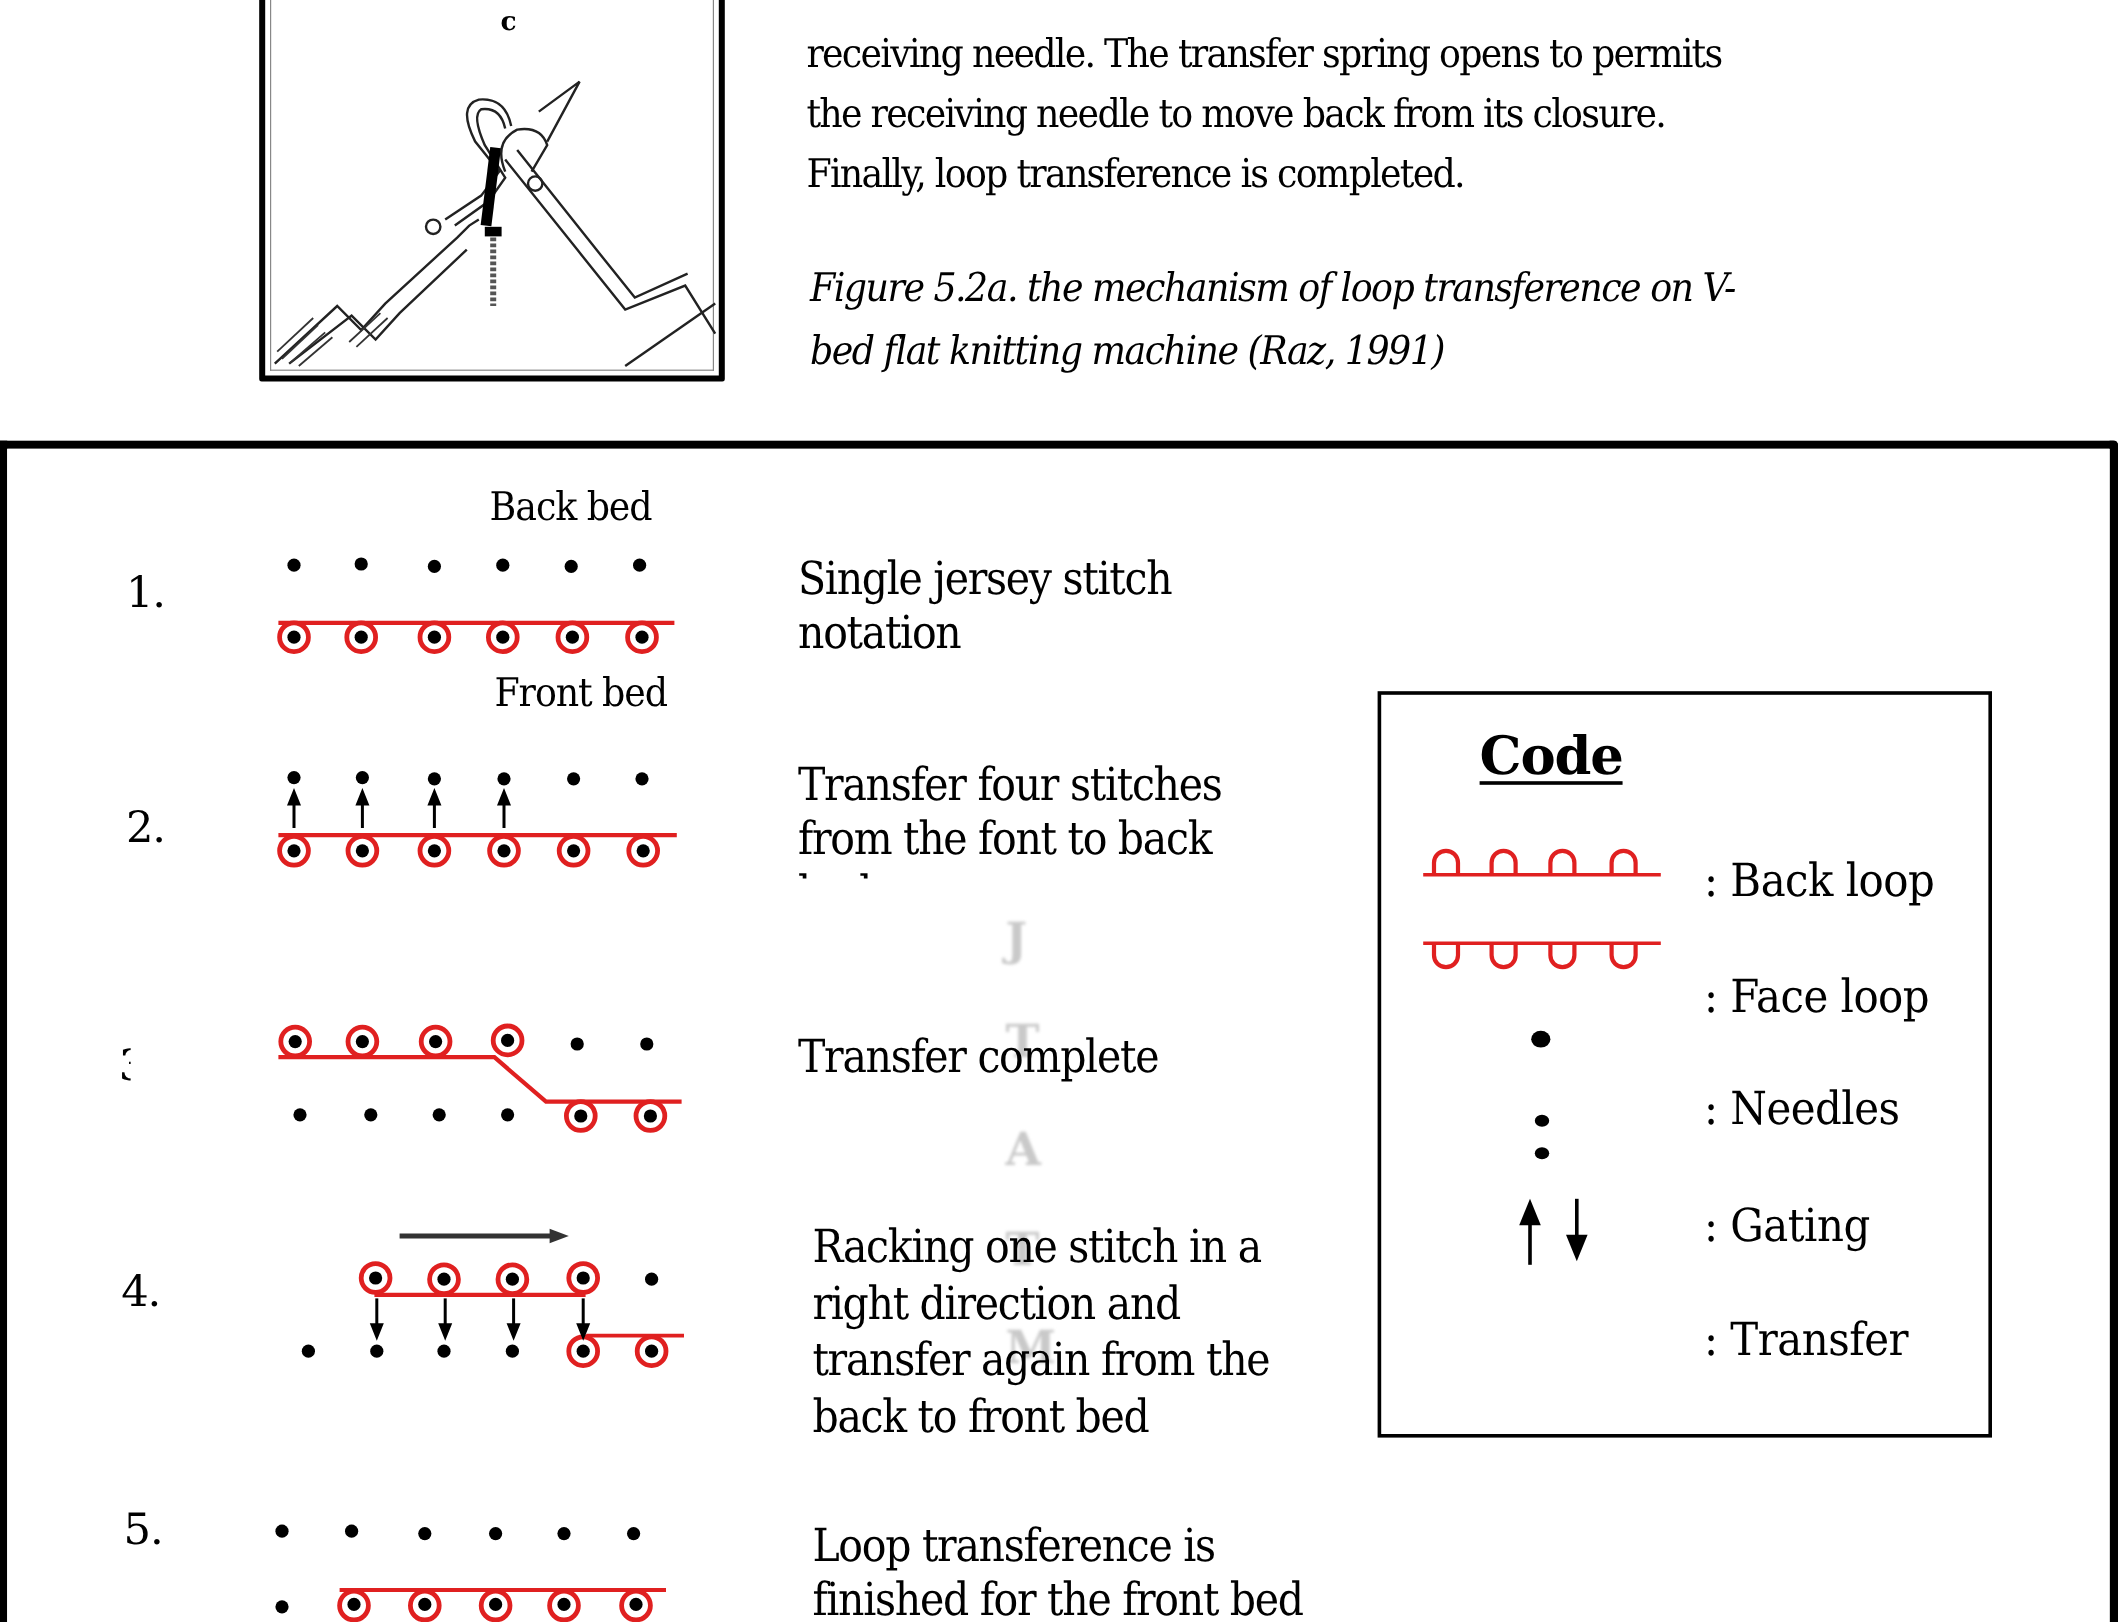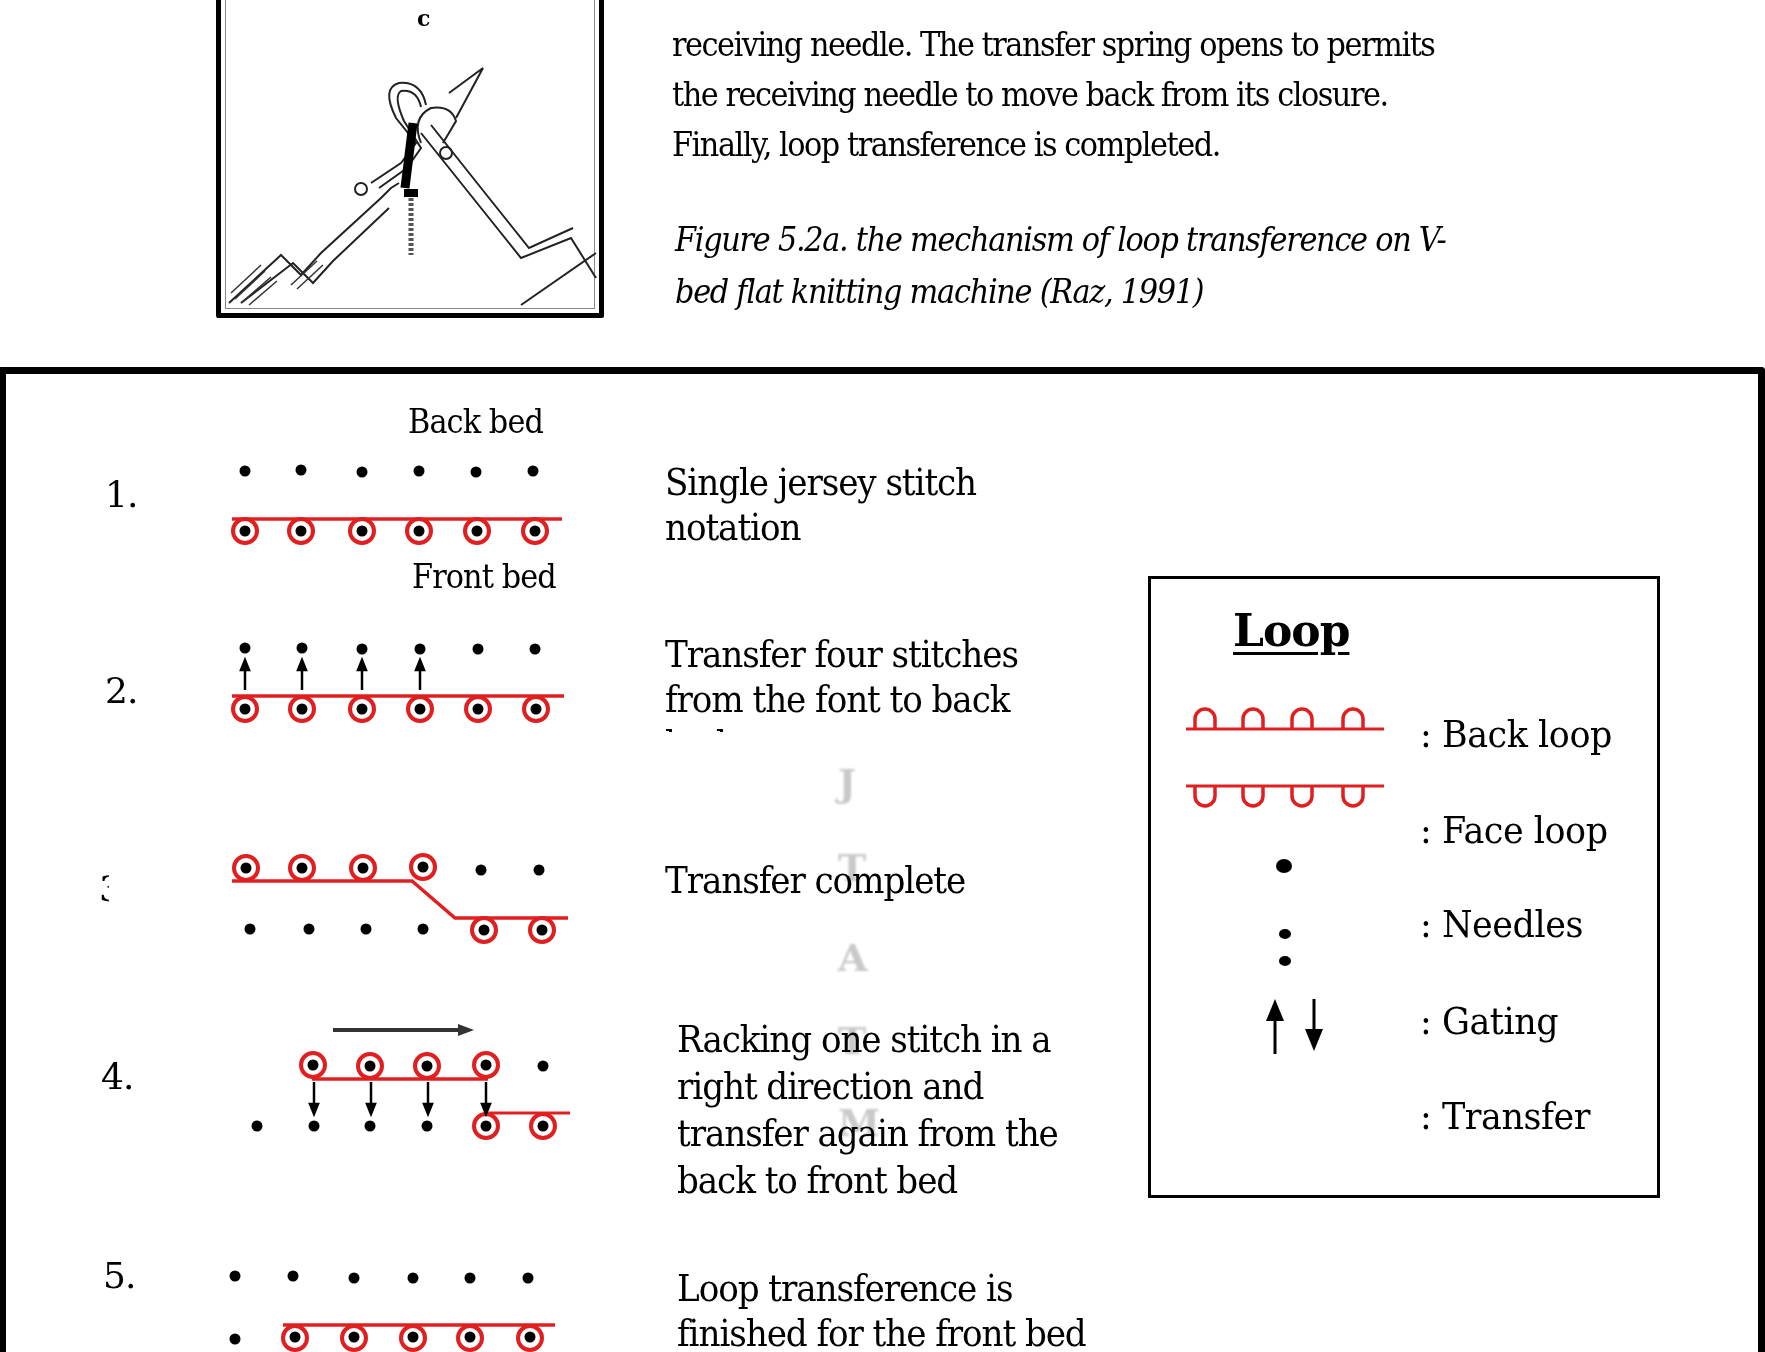--- a/index.html
+++ b/index.html
@@ -272,21 +272,21 @@
   <g fill="#000">
     <circle cx="295" cy="1337" r="5.5"></circle>
       <circle cx="354" cy="1337" r="5.5"></circle>
       <circle cx="413" cy="1337" r="5.5"></circle>
     <circle cx="470" cy="1337" r="5.5"></circle>
       <circle cx="530" cy="1337" r="5.5"></circle>
   </g>
 </svg>
 
 <div class="abs legend">
-  <div class="legend-title">Loop</div>
+  <div class="legend-title">Code</div>
 
   <svg width="220" height="40" style="left:35px;top:120px">
     <line x1="0" y1="30" x2="198" y2="30" stroke="#e02020" stroke-width="3"></line>
     <g fill="none" stroke="#e02020" stroke-width="3.5">
       <path d="M9 30 L9 20 A10 10 0 1 1 29 20 L29 30"></path>
       <path d="M57 30 L57 20 A10 10 0 1 1 77 20 L77 30"></path>
       <path d="M106 30 L106 20 A10 10 0 1 1 126 20 L126 30"></path>
       <path d="M157 30 L157 20 A10 10 0 1 1 177 20 L177 30"></path>
     </g>
   </svg>

